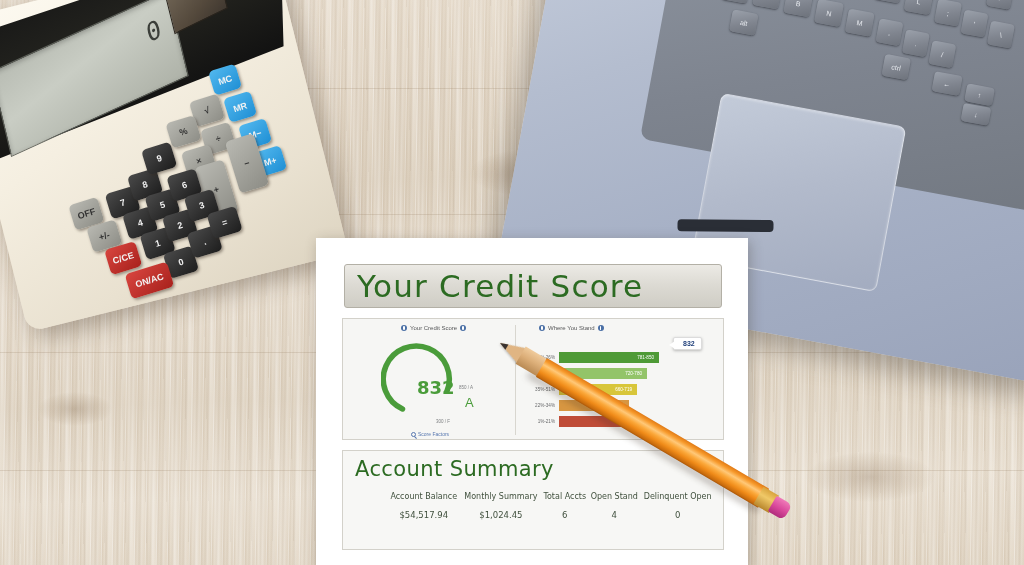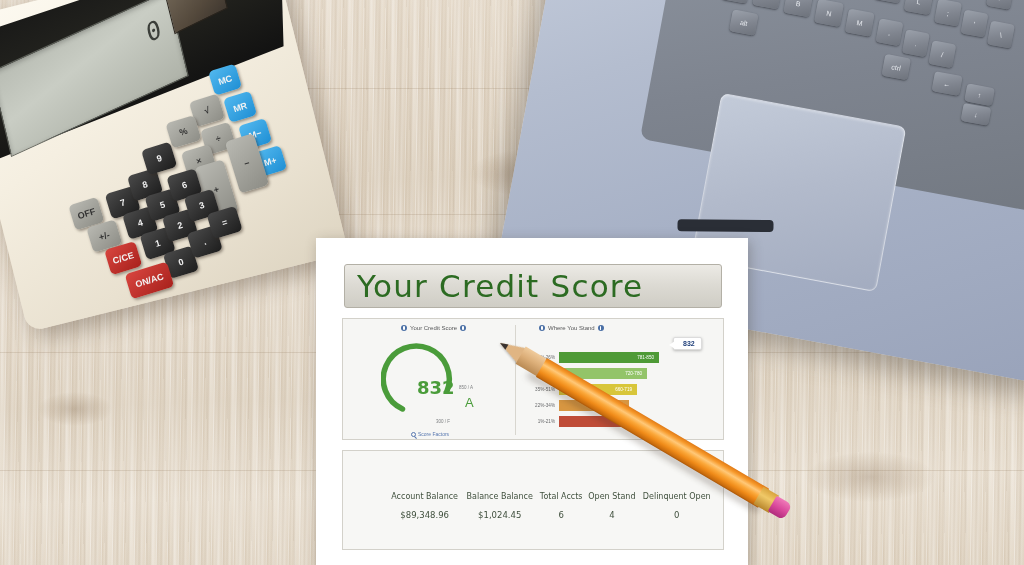--- a/index.html
+++ b/index.html
@@ -507,33 +507,34 @@
           <span class="bar-fill" style="width:82px; background:#bf4c37;">
             <span class="bar-range">300-600</span>
           </span>
         </div>
 
         <span class="score-flag">832</span>
       </div>
     </div>
 
     <div class="acct-panel">
+      <span class="acct-title">Account Summary</span>
       <table class="acct-table">
         <thead>
           <tr>
             <th>Account Balance</th>
-            <th>Balance Balance</th>
+            <th>Monthly Summary</th>
             <th>Total Accts</th>
             <th>Open Stand</th>
             <th>Delinquent Open</th>
           </tr>
         </thead>
         <tbody>
           <tr>
-            <td>$89,348.96</td>
+            <td>$54,517.94</td>
             <td>$1,024.45</td>
             <td>6</td>
             <td>4</td>
             <td>0</td>
           </tr>
         </tbody>
       </table>
     </div>
   </div>
 

